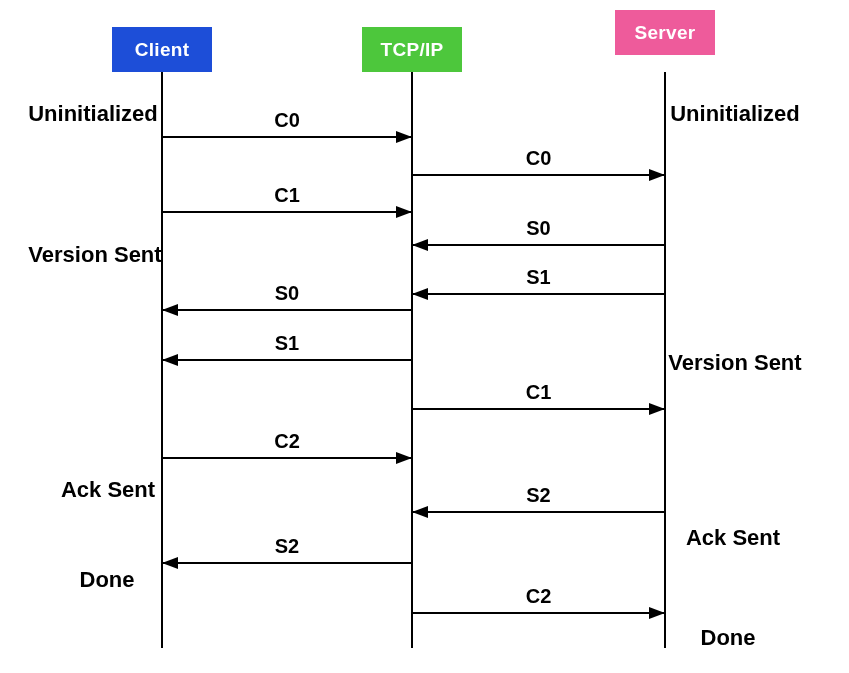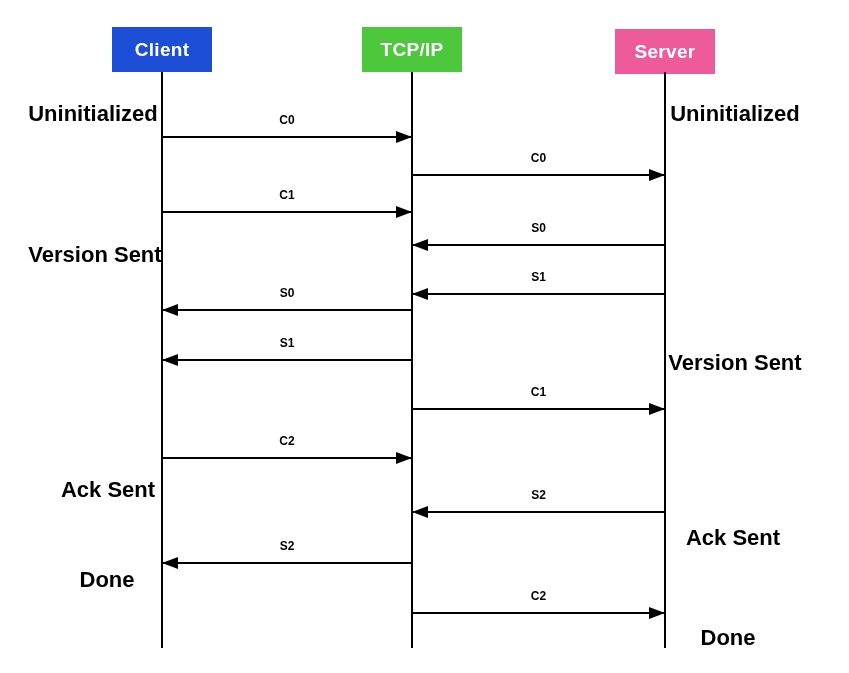--- a/index.html
+++ b/index.html
@@ -41,21 +41,21 @@
     border-top: 6px solid transparent;
     border-bottom: 6px solid transparent;
   }
   .arrowhead.right { border-left: 16px solid #000000; }
   .arrowhead.left  { border-right: 16px solid #000000; }
   .msg-label {
     position: absolute;
     width: 90px;
     text-align: center;
     font-weight: bold;
-    font-size: 12px;
+    font-size: 20px;
     color: #000000;
     line-height: 20px;
   }
   .state-label {
     position: absolute;
     width: 170px;
     text-align: center;
     font-weight: bold;
     font-size: 22px;
     color: #000000;
@@ -64,21 +64,21 @@
   }
 </style>
 </head>
 <body>
 
 <div id="diagram" style="background: rgb(255, 255, 255);">
     <div class="actor-box" style="left: 112px; top: 27px; width: 100px; height: 45px; background: #1d4ed8;">Client</div>
     <div class="lifeline" style="left: 161px; top: 72px; height: 576px; background: rgb(0, 0, 0);"></div>
     <div class="actor-box" style="left: 362px; top: 27px; width: 100px; height: 45px; background: rgb(77, 199, 60); text-align: center;">TCP/IP</div>
     <div class="lifeline" style="left: 411px; top: 72px; height: 576px; background: rgb(0, 0, 0);"></div>
-    <div class="actor-box" style="left: 615px; top: 29px; width: 100px; height: 45px; background: rgb(238, 91, 155);">Server</div>
+    <div class="actor-box" style="left: 615px; top: 10px; width: 100px; height: 45px; background: rgb(238, 91, 155);">Server</div>
     <div class="lifeline" style="left: 664px; top: 72px; height: 576px; background: rgb(0, 0, 0);"></div>
     <div class="msg-line" style="left: 162px; top: 136px; width: 250px; background: rgb(0, 0, 0);"></div>
     <div class="arrowhead right" style="left: 396px; top: 131px;"></div>
     <div class="msg-label" style="left: 242px; top: 110px; color: rgb(0, 0, 0);">C0</div>
     <div class="msg-line" style="left: 412px; top: 174px; width: 253px; background: rgb(0, 0, 0);"></div>
     <div class="arrowhead right" style="left: 649px; top: 169px;"></div>
     <div class="msg-label" style="left: 493.5px; top: 148px; color: rgb(0, 0, 0);">C0</div>
     <div class="msg-line" style="left: 162px; top: 211px; width: 250px; background: rgb(0, 0, 0);"></div>
     <div class="arrowhead right" style="left: 396px; top: 206px;"></div>
     <div class="msg-label" style="left: 242px; top: 185px; color: rgb(0, 0, 0);">C1</div>

